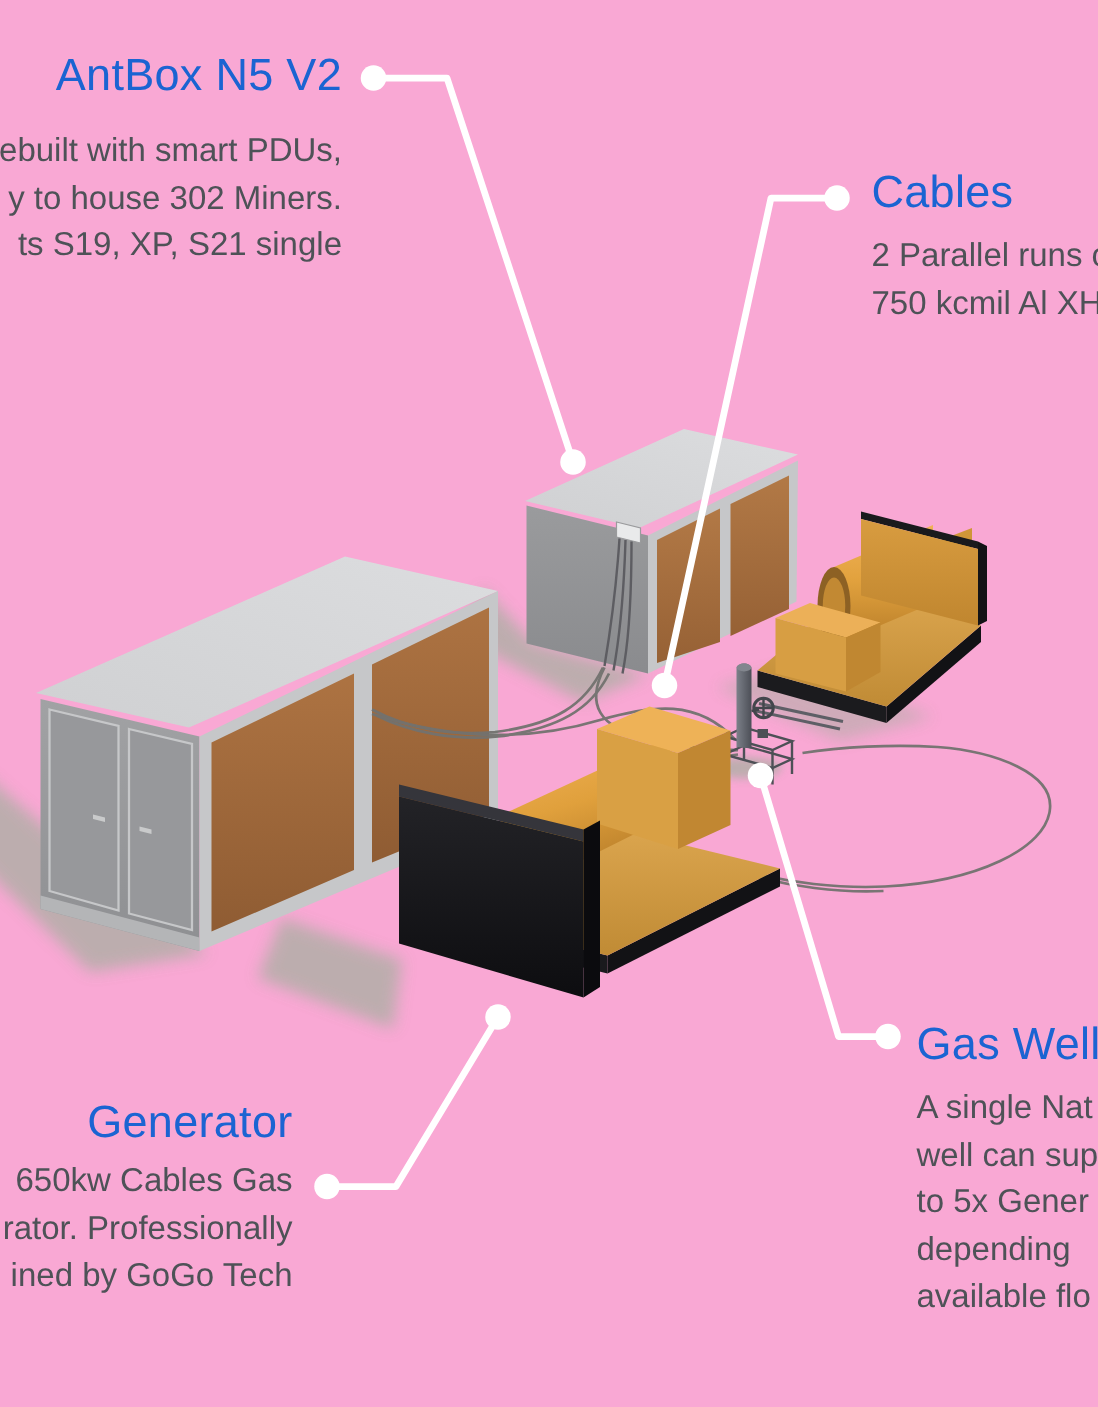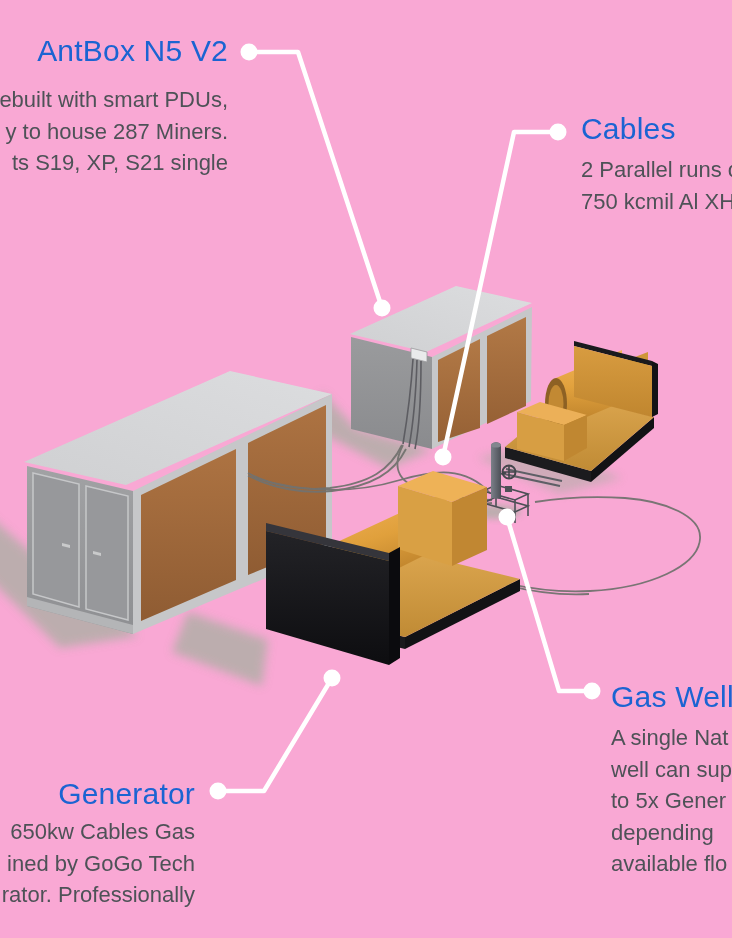--- a/index.html
+++ b/index.html
@@ -17,21 +17,21 @@
   .callout .line {
     font-size:22px; line-height:31.5px; font-weight:400;
     color:#4e5257;
   }
   .c-antbox   { top:34px;  right:504px; text-align:right; }
   .c-antbox .body { margin-top:16px;margin-left:43px; }
   .c-cables   { top:112px; left:581px; text-align:left; }
   .c-cables .body { margin-top:8px; }
   .c-gaswell  { top:680px; left:611px; text-align:left; }
   .c-gaswell .body { margin-top:8px; }
-  .c-generator{ top:777px; right:537px; text-align:right; }
+  .c-generator{ top:732px; right:537px; text-align:right; }
   .c-generator .body { margin-top:5px; }
 </style>
 </head>
 <body>
 
 <div class="stage">
 
   <svg class="scene" width="732" height="938" viewBox="0 0 732 938">
     <defs>
       <filter id="soft" x="-40%" y="-40%" width="180%" height="180%">
@@ -194,21 +194,21 @@
       <circle cx="507" cy="517" r="8.5"></circle>
       <circle cx="218" cy="791" r="8.5"></circle>
       <circle cx="332" cy="678" r="8.5"></circle>
     </g>
   </svg>
 
   <div class="callout c-antbox">
     <div class="title">AntBox N5 V2</div>
     <div class="body">
       <div class="line">ebuilt with smart PDUs,</div>
-      <div class="line">y to house 287 Miners.</div>
+      <div class="line">y to house 302 Miners.</div>
       <div class="line">ts S19, XP, S21 single</div>
     </div>
   </div>
 
   <div class="callout c-cables">
     <div class="title">Cables</div>
     <div class="body">
       <div class="line">2 Parallel runs o</div>
       <div class="line">750 kcmil Al XH</div>
     </div>
@@ -222,18 +222,18 @@
       <div class="line">to 5x Gener</div>
       <div class="line">depending</div>
       <div class="line">available flo</div>
     </div>
   </div>
 
   <div class="callout c-generator">
     <div class="title">Generator</div>
     <div class="body">
       <div class="line">650kw Cables Gas</div>
+      <div class="line">rator. Professionally</div>
       <div class="line">ined by GoGo Tech</div>
-      <div class="line">rator. Professionally</div>
     </div>
   </div>
 
 </div>
 
 </body></html>

